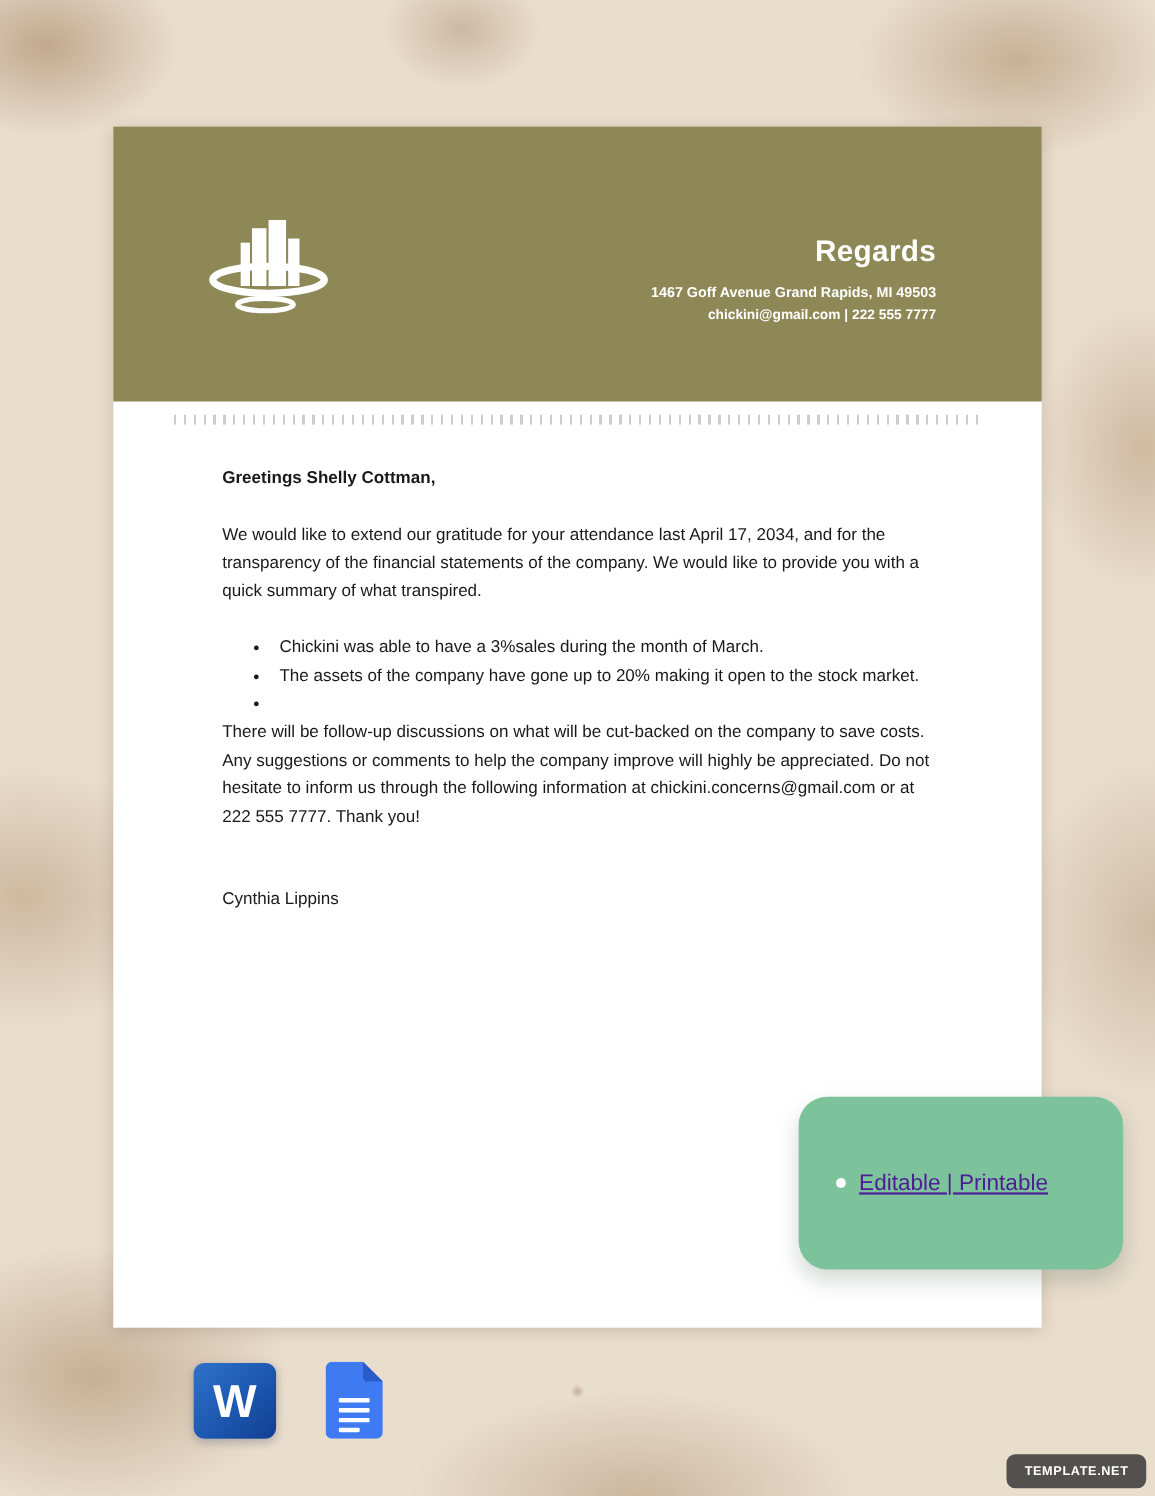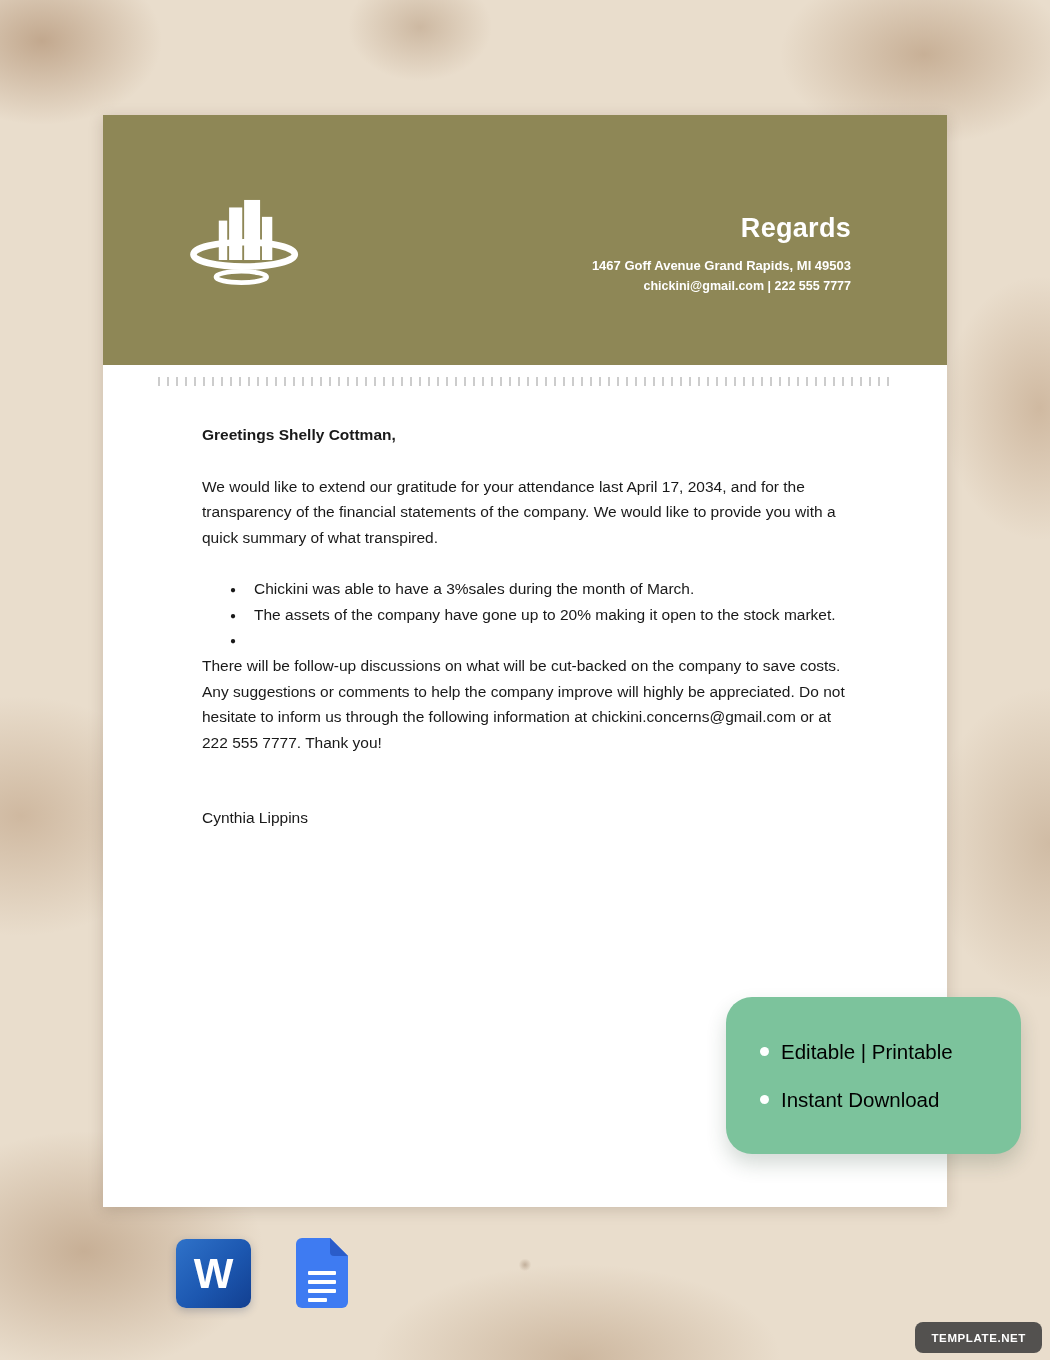--- a/index.html
+++ b/index.html
@@ -57,21 +57,21 @@
   .para2 { margin-top:26px; }
   .closing-block { margin-top:50px; }
   .signature { font-weight:400; }
 
   
   .promo-badge {
     position:absolute; left:726px; top:997px; width:295px; height:157px;
     background:#7cc39c; border-radius:26px;
     box-shadow:0 10px 20px rgba(40,70,50,.20);
     display:flex; flex-direction:column; justify-content:center; gap:24px;
-    padding-left:34px; color:#000000;
+    padding-left:34px; color:#4c1d95;text-decoration:underline;
   }
   .promo-item { display:flex; align-items:center; gap:12px; font-size:20.5px; font-weight:500; }
   .promo-dot { width:9px; height:9px; border-radius:50%; background:#ffffff; flex:0 0 auto; }
 
   
   .word-icon {
     position:absolute; left:176px; top:1239px; width:75px; height:69px;
     border-radius:10px; background:linear-gradient(135deg,#2f72c9 0%, #1c57b0 55%, #123f90 100%);
     display:flex; align-items:center; justify-content:center;
     color:#ffffff; font-size:42px; font-weight:700;
@@ -139,24 +139,20 @@
       </div>
     </div>
 
   </div>
 
   <div class="promo-badge">
     <div class="promo-item">
       <span class="promo-dot"></span>
       <span>Editable | Printable</span>
     </div>
-    <div class="promo-item">
-      <span class="promo-dot"></span>
-      <span>Instant Download</span>
-    </div>
   </div>
 
   <div class="word-icon">
     <span>W</span>
   </div>
 
   <svg class="docs-icon" viewBox="0 0 52 70" xmlns="http://www.w3.org/2000/svg">
     <path d="M6 0 h28 l18 18 v46 a6 6 0 0 1 -6 6 H6 a6 6 0 0 1 -6 -6 V6 a6 6 0 0 1 6 -6 z" fill="#3e7bf2"></path>
     <path d="M34 0 l18 18 h-14 a4 4 0 0 1 -4 -4 z" fill="#2a5cc9"></path>
     <g fill="#ffffff">

